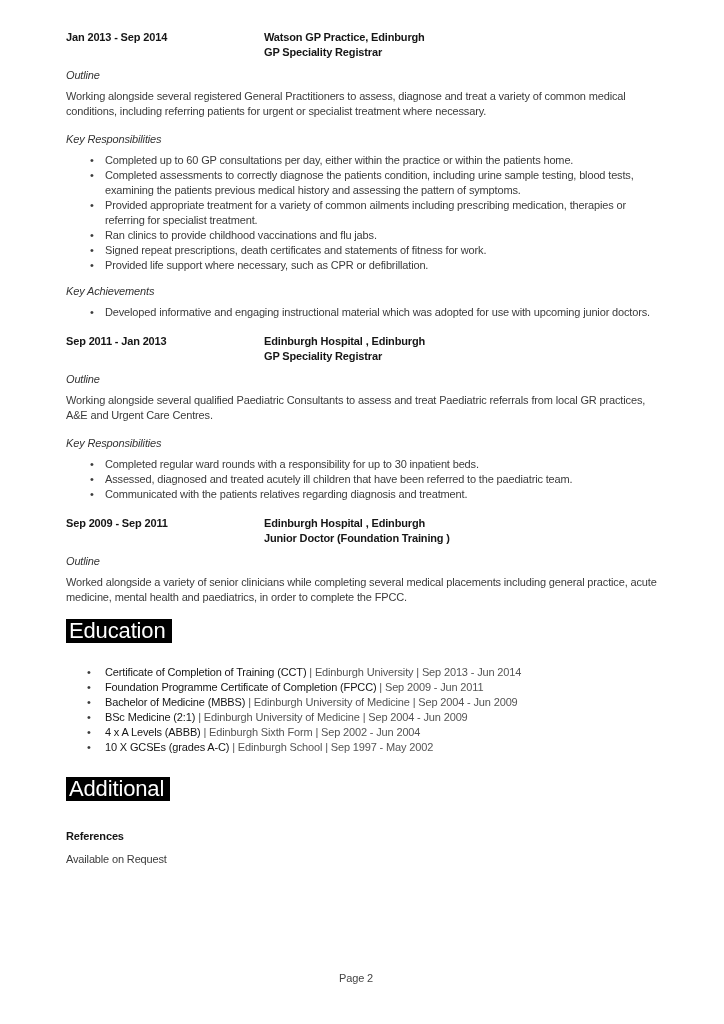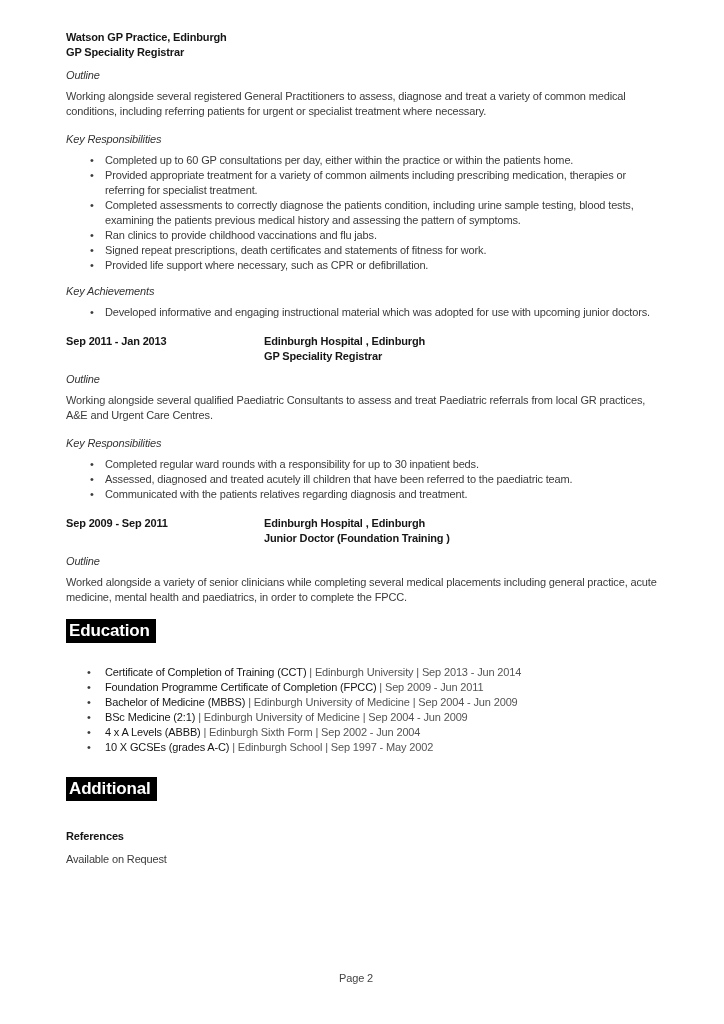--- a/index.html
+++ b/index.html
@@ -42,23 +42,23 @@
     content: "\2022";
     position: absolute;
     left: 0;
     color: #3b3b3b;
   }
   ul.bullets.last { margin-bottom: 0; }
   .section-heading {
     display: inline-block;
     background: #000000;
     color: #ffffff;
-    font-size: 17px;
+    font-size: 22px;
     line-height: 19px;
-    font-weight: bold;
+    font-weight: normal;
     padding: 2px 6px 3px 3px;
     margin: 0 0 14px 0;
   }
   .edu-wrap { margin: 8px 0 0 0; }
   ul.edu-list {
     margin: 0 0 0 0;
     padding: 0 0 0 21px;
     list-style: none;
   }
   ul.edu-list li {
@@ -84,32 +84,33 @@
     color: #444444;
   }
 </style>
 </head>
 <body>
 
 <div class="page">
 
   <section class="job">
     <div class="job-header">
+      <div class="job-dates">Jan 2013 - Sep 2014</div>
       <div class="job-org">
         <div>Watson GP Practice, Edinburgh</div>
         <div>GP Speciality Registrar</div>
       </div>
     </div>
     <p class="label">Outline</p>
     <p class="body-text">Working alongside several registered General Practitioners to assess, diagnose and treat a variety of common medical conditions, including referring patients for urgent or specialist treatment where necessary.</p>
     <p class="label">Key Responsibilities</p>
     <ul class="bullets">
       <li>Completed up to 60 GP consultations per day, either within the practice or within the patients home.</li>
+      <li>Completed assessments to correctly diagnose the patients condition, including urine sample testing, blood tests, examining the patients previous medical history and assessing the pattern of symptoms.</li>
       <li>Provided appropriate treatment for a variety of common ailments including prescribing medication, therapies or referring for specialist treatment.</li>
-      <li>Completed assessments to correctly diagnose the patients condition, including urine sample testing, blood tests, examining the patients previous medical history and assessing the pattern of symptoms.</li>
       <li>Ran clinics to provide childhood vaccinations and flu jabs.</li>
       <li>Signed repeat prescriptions, death certificates and statements of fitness for work.</li>
       <li>Provided life support where necessary, such as CPR or defibrillation.</li>
     </ul>
     <p class="label">Key Achievements</p>
     <ul class="bullets last">
       <li>Developed informative and engaging instructional material which was adopted for use with upcoming junior doctors.</li>
     </ul>
   </section>
 

